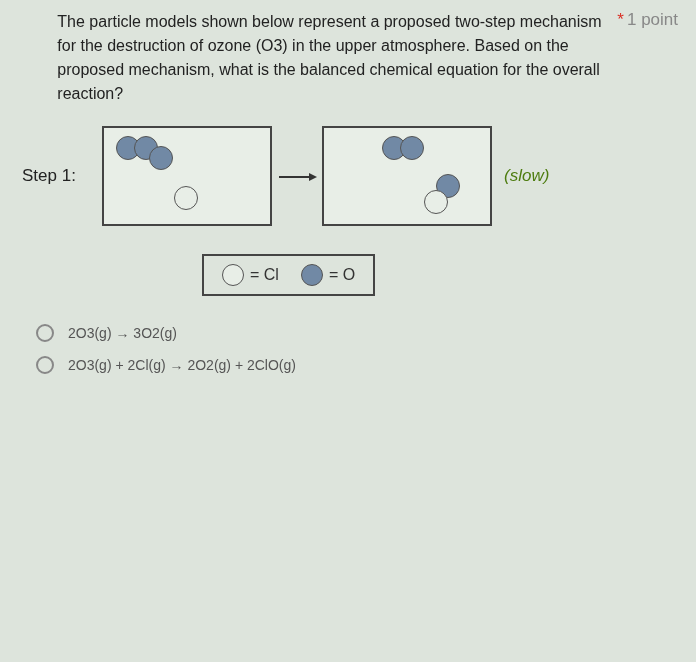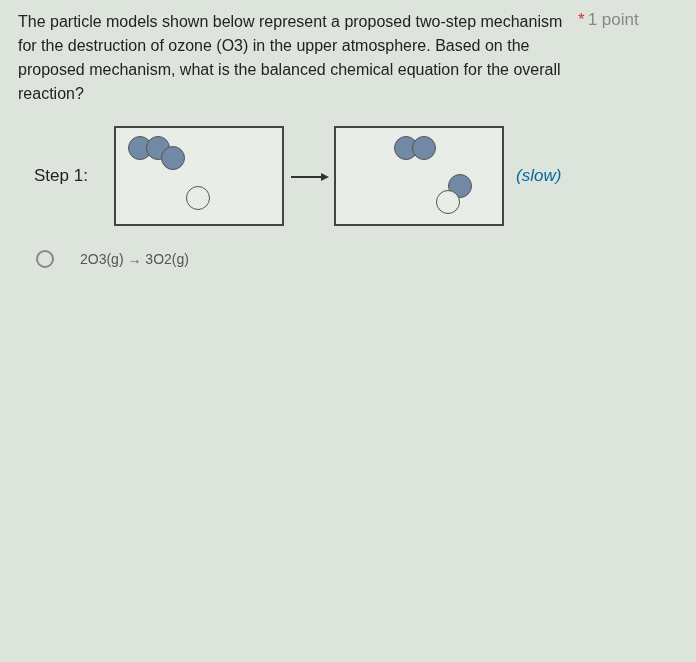--- a/index.html
+++ b/index.html
@@ -6,38 +6,38 @@
     body {
       font-family: Arial, sans-serif;
       background: #dde4dc;
       width: 696px;
       height: 662px;
       padding: 10px 18px;
       color: #333;
     }
     .header {
       display: flex;
-      justify-content: flex-start;
+      justify-content: flex-end;
       align-items: flex-start;
       margin-bottom: 18px;
     }
     .question-text {
       font-size: 16px;
       line-height: 1.5;
       color: #222;
       max-width: 560px;
     }
     .points {
       font-size: 17px;
       color: #888;
       white-space: nowrap;
     }
     .points .asterisk { color: #d93025; margin-right: 3px; }
     .diagram-area {
-      margin: 20px 0 10px 16px;
+      margin: 20px 0 10px 4px;
     }
     .step-row {
       display: flex;
       align-items: center;
       margin-bottom: 24px;
     }
     .step-label {
       font-size: 17px;
       width: 80px;
       color: #222;
@@ -71,21 +71,21 @@
       right: -2px;
       top: -5px;
       border-left: 8px solid #333;
       border-top: 4px solid transparent;
       border-bottom: 4px solid transparent;
     }
     .rate-label {
       font-size: 17px;
       font-style: italic;
       margin-left: 12px;
-      color: #0369a1;
+      color: #4d7c0f;
     }
     .atom {
       position: absolute;
       border-radius: 50%;
       border: 1.5px solid #555;
     }
     .oxygen { background: #7189a5; width: 24px; height: 24px; }
     .chlorine { background: #e8eee7; width: 24px; height: 24px; }
     .legend {
       border: 2px solid #444;
@@ -99,21 +99,20 @@
       font-size: 16px;
     }
     .legend-item { display: flex; align-items: center; gap: 6px; }
     .legend .atom { position: static; width: 22px; height: 22px; }
     .options { margin-left: 18px; }
     .option-row {
       display: flex;
       align-items: center;
       margin-bottom: 14px;
       cursor: pointer;
-      gap: 12px;
     }
     .radio {
       width: 18px;
       height: 18px;
       border: 2px solid #888;
       border-radius: 50%;
       margin-right: 14px;
       flex-shrink: 0;
       background: transparent;
     }
@@ -149,21 +148,35 @@
       <span class="atom oxygen" style="left:76px;top:8px;"></span>
       <span class="atom oxygen" style="left:112px;top:46px;"></span>
       <span class="atom chlorine" style="left:100px;top:62px;"></span>
     </div>
     <div class="rate-label">(slow)</div>
   </div>
 
   
 
   
+  <div class="legend">
+    <div class="legend-item">
+      <span class="atom chlorine"></span>
+      <span>= Cl</span>
+    </div>
+    <div class="legend-item">
+      <span class="atom oxygen"></span>
+      <span>= O</span>
+    </div>
+  </div>
 
 </div>
 
 <div class="options">
   <div class="option-row">
     <div class="radio"></div>
     <div class="option-text">2O3(g) → 3O2(g)</div>
   </div>
+  <div class="option-row">
+    <div class="radio"></div>
+    <div class="option-text">2O3(g) + 2Cl(g) → 2O2(g) + 2ClO(g)</div>
+  </div>
 </div>
 
 </body></html>

